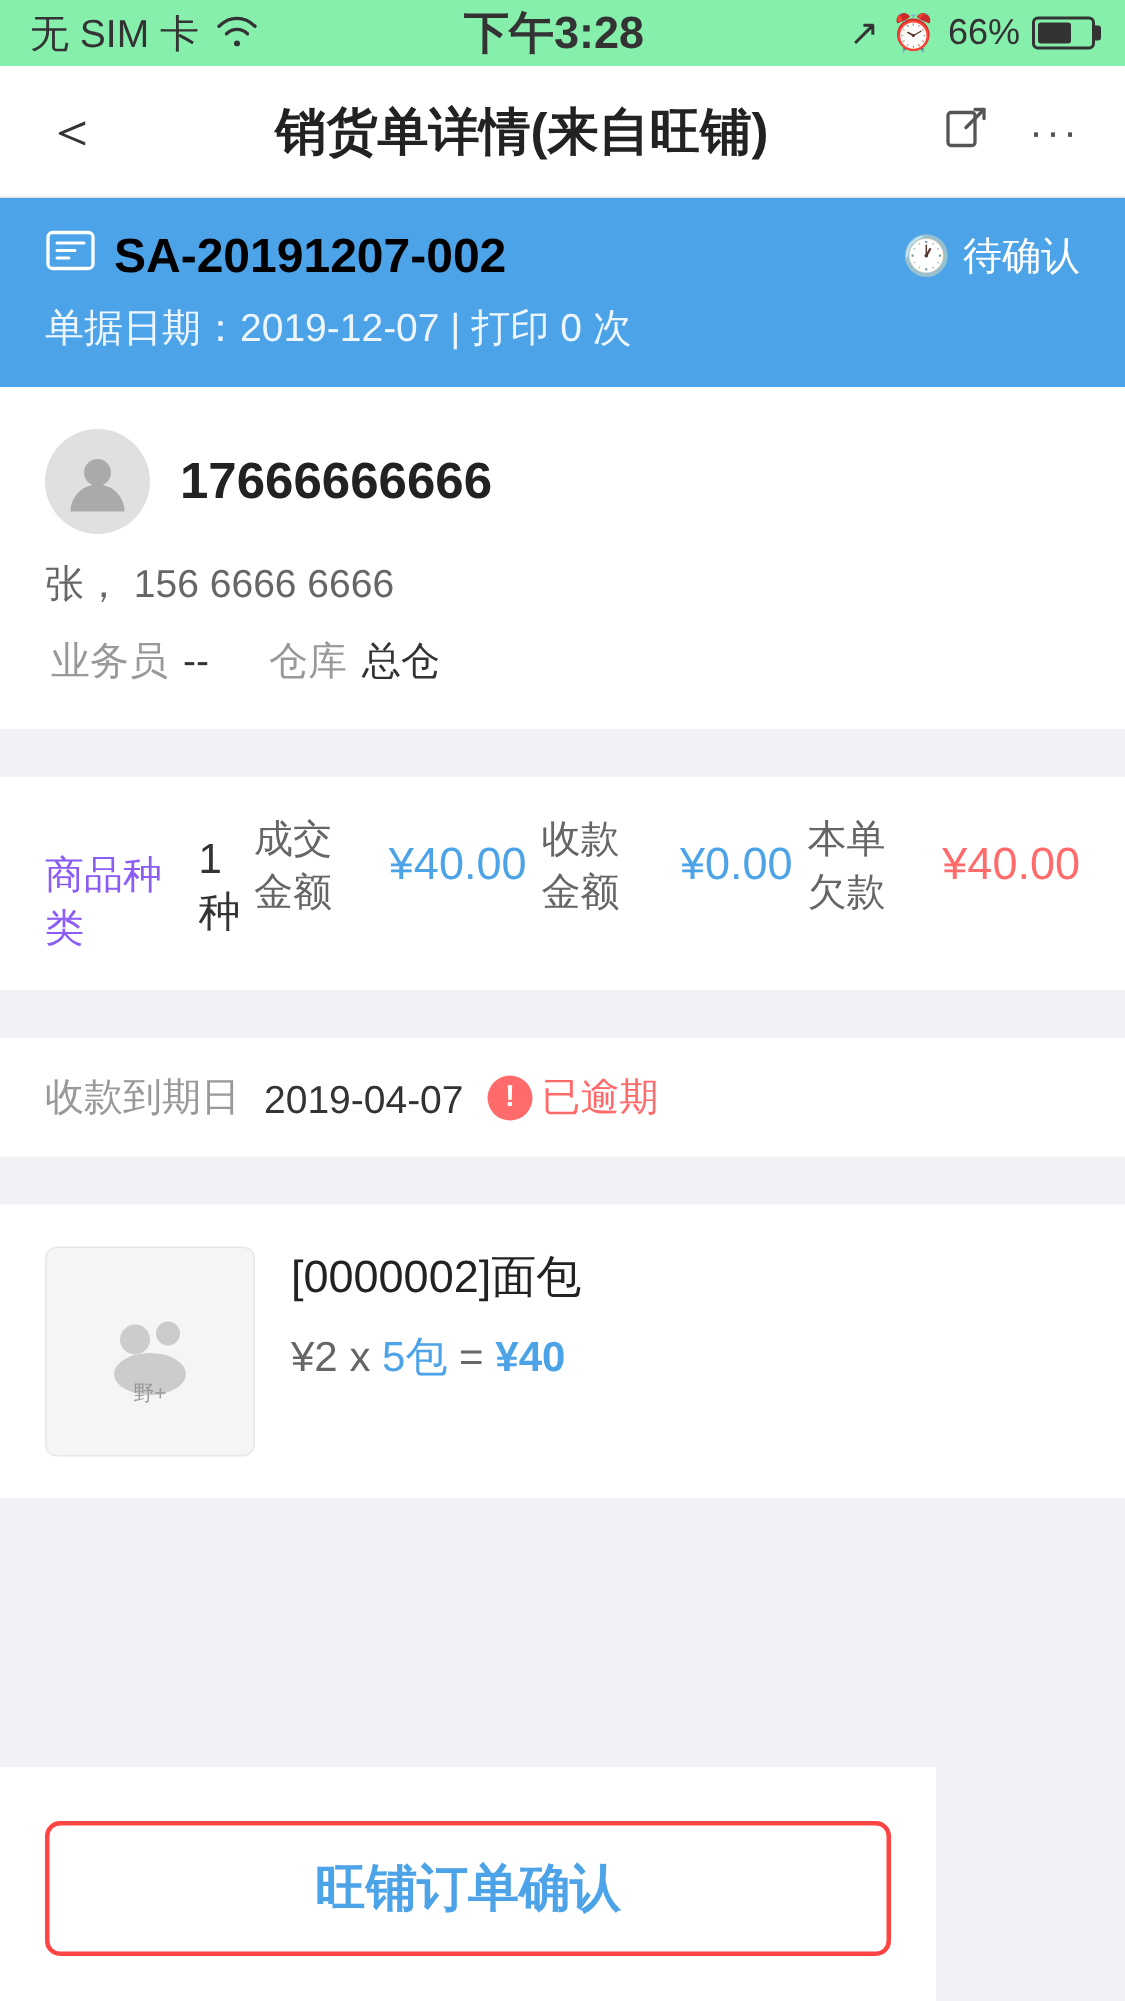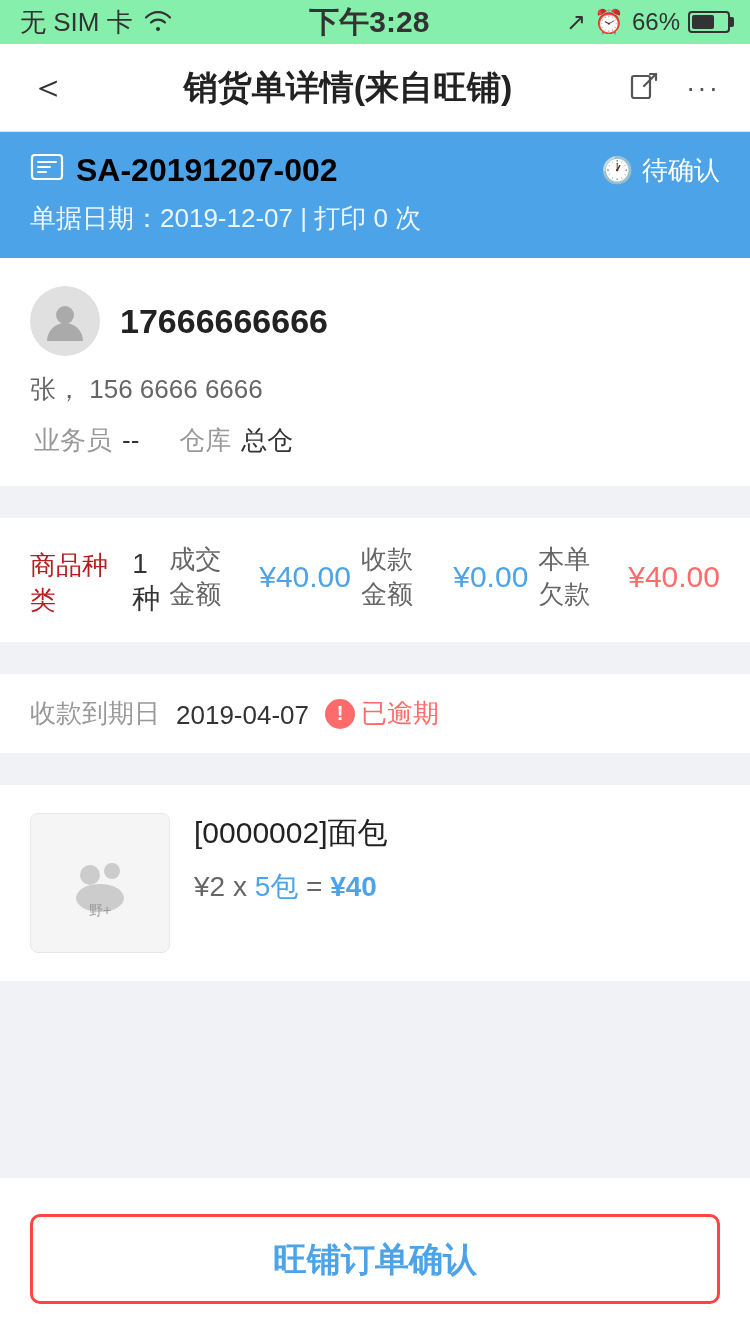--- a/index.html
+++ b/index.html
@@ -201,21 +201,22 @@
     }
     .stats-left {
       display: flex;
       align-items: center;
       gap: 14px;
       font-size: 26px;
       color: #666;
       padding-top: 6px;
     }
     .stats-label {
-      color: #b91c1c;
+      color: #8b5cf6;
+      margin-top: 18px;
     }
     .stats-value {
       color: #333;
       font-size: 28px;
     }
     .stats-right {
       display: flex;
       flex-direction: row;
       align-items: flex-end;
       gap: 10px;
@@ -357,21 +358,21 @@
     .gray-area {
       background: #f0f2f5;
       height: 200px;
     }
 
     
     .bottom-bar {
       position: fixed;
       bottom: 0;
       left: 0;
-      width: 750px;
+      width: 624px;
       background: #fff;
       padding: 36px 30px 30px;
     }
     .confirm-btn {
       display: block;
       width: 100%;
       height: 90px;
       border: 3px solid #FF4444;
       border-radius: 10px;
       background: #fff;

